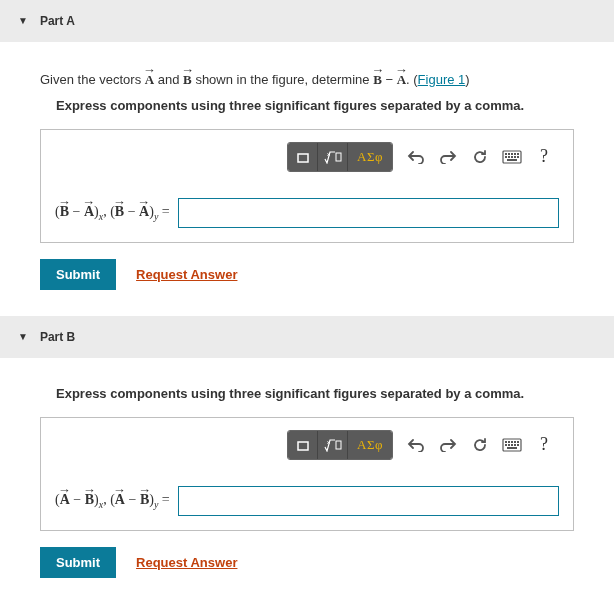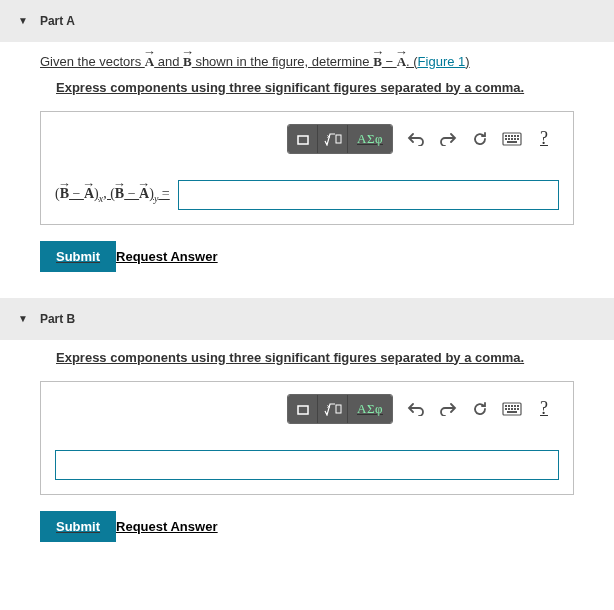--- a/index.html
+++ b/index.html
@@ -21,22 +21,21 @@
   }
   .part-header .caret {
     font-size: 10px;
     line-height: 1;
   }
   .part-header .title {
     font-weight: 700;
     font-size: 12px;
   }
   .part-body {
-    padding: 10px 40px 26px;
-    text-decoration: underline;
+    padding: 28px 40px 26px;
   }
   .prompt {
     margin: 0 0 8px;
     font-size: 13px;
     line-height: 1.5;
   }
   .prompt .link {
     color: #007a99;
     text-decoration: underline;
     cursor: pointer;
@@ -75,21 +74,21 @@
     margin-bottom: 26px;
   }
   .tb-group {
     display: inline-flex;
     border: 1px solid #666;
     border-radius: 3px;
     overflow: hidden;
   }
   .tb-btn {
     background: #5a5a5a;
-    color: #86efac;
+    color: #eab308;
     width: 30px;
     height: 28px;
     display: inline-flex;
     align-items: center;
     justify-content: center;
     font-size: 12px;
     border-right: 1px solid #444;
   }
   .tb-btn:last-child { border-right: none; }
   .tb-btn.sym {
@@ -135,32 +134,33 @@
     flex: 1;
     height: 30px;
     border: 1px solid #0b7b99;
     outline: none;
     padding: 0 6px;
     font-size: 14px;
   }
   .actions {
     display: flex;
     align-items: center;
+    gap: 20px;
   }
   .btn-submit {
     background: #0b7b99;
     color: #fff;
     border: none;
     padding: 8px 16px;
     font-size: 13px;
     font-weight: 600;
     cursor: pointer;
   }
   .req-link {
-    color: #000000;
+    color: #c2410c;
     text-decoration: underline;
     font-size: 13px;
     font-weight: 600;
     cursor: pointer;
   }
 </style>
 </head>
 <body>
 
 <div class="part-header">
@@ -294,20 +294,21 @@
             <rect x="6" y="6" width="2" height="2" fill="#555"></rect>
             <rect x="9" y="6" width="2" height="2" fill="#555"></rect>
             <rect x="12" y="6" width="2" height="2" fill="#555"></rect>
             <rect x="15" y="6" width="2" height="2" fill="#555"></rect>
             <rect x="5" y="9" width="10" height="2" fill="#555"></rect>
           </svg>
       </span>
       <span class="tb-light q">?</span>
     </div>
     <div class="input-row">
+      <span class="lhs">(<span class="vec A">A</span> − <span class="vec B">B</span>)<span class="sub">x</span>, (<span class="vec A">A</span> − <span class="vec B">B</span>)<span class="sub">y</span><span> =</span></span>
       <input type="text" class="answer-input" style="">
     </div>
   </div>
 
   <div class="actions">
     <button class="btn-submit">Submit</button>
     <span class="req-link">Request Answer</span>
   </div>
 </div>
 

